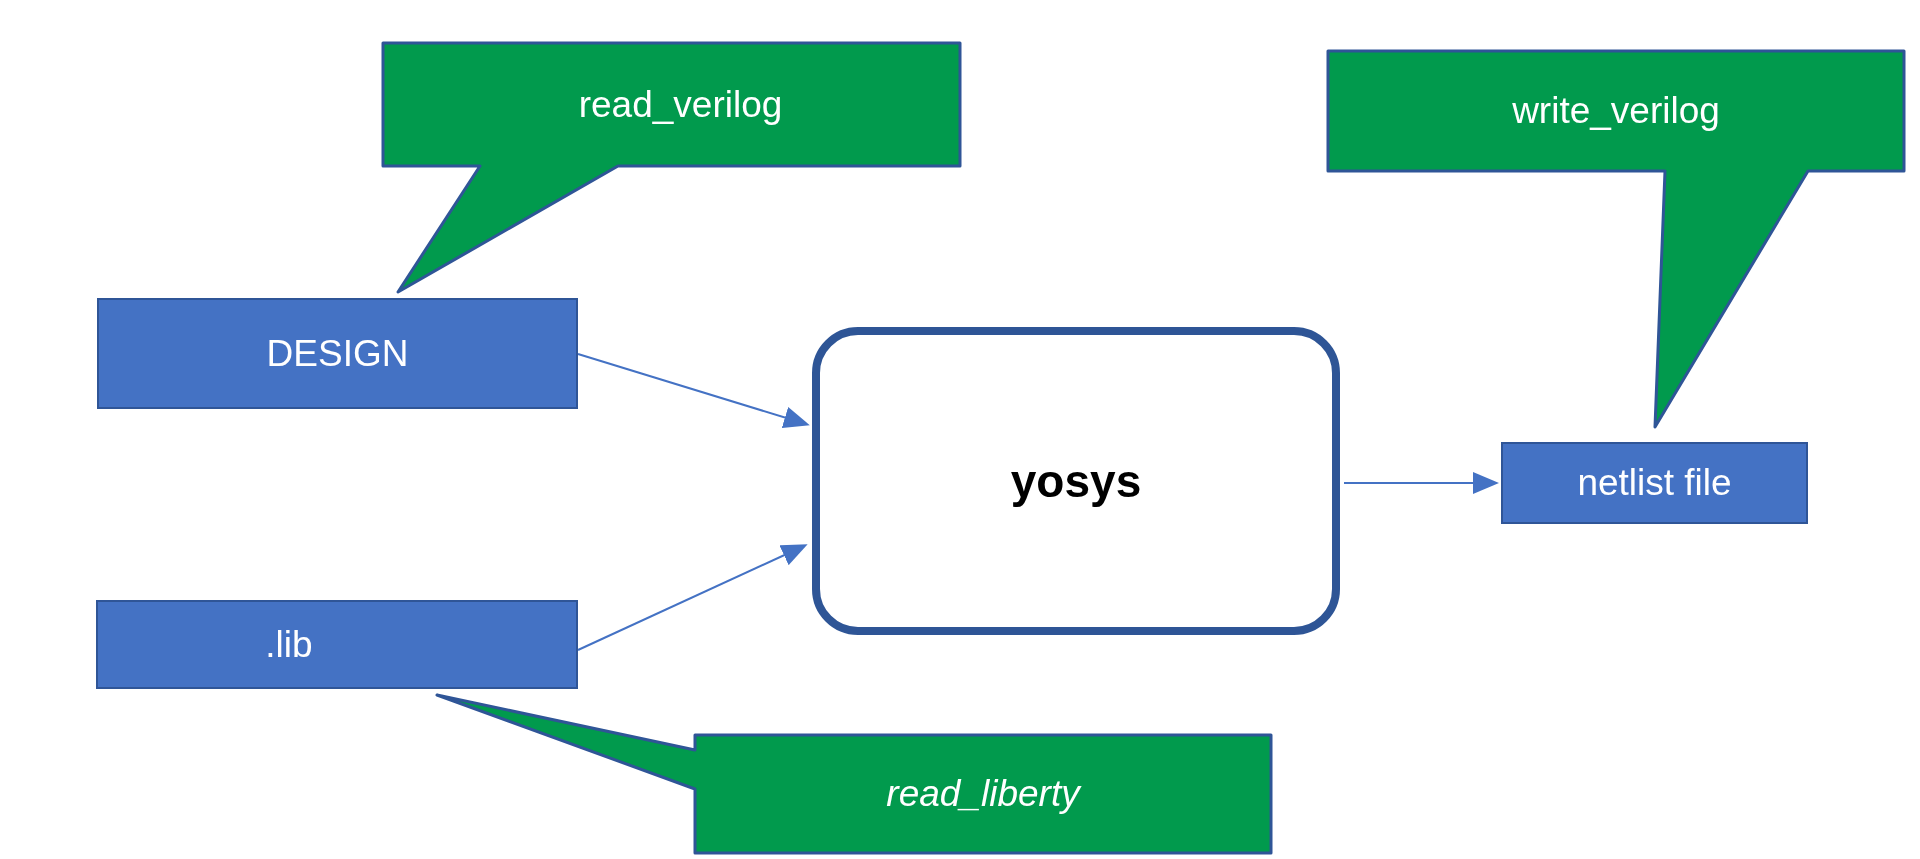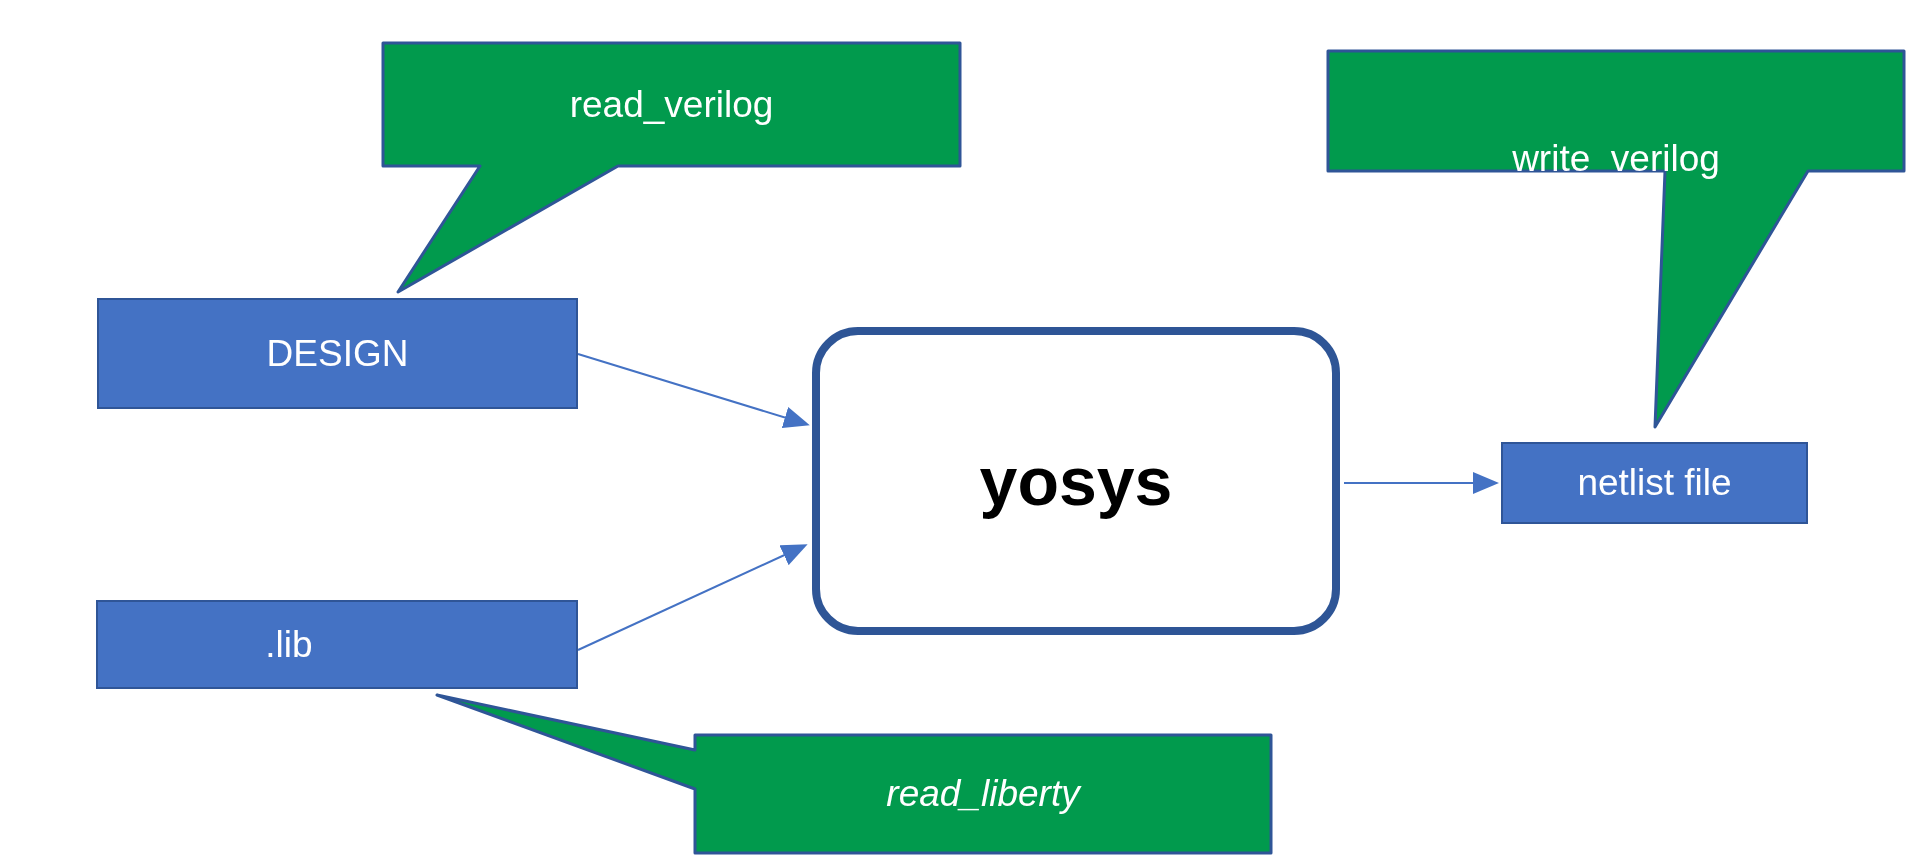--- a/index.html
+++ b/index.html
@@ -40,35 +40,35 @@
     position: absolute;
     left: 812px; top: 327px; width: 528px; height: 308px;
     background: #ffffff;
     border: 8px solid #2E5596;
     border-radius: 46px;
     box-sizing: border-box;
     display: flex;
     align-items: center;
     justify-content: center;
     color: #000000;
-    font-size: 68px;
+    font-size: 46px;
     font-weight: bold;
   }
 
   .callout-label {
     position: absolute;
     display: flex;
     align-items: center;
     justify-content: center;
     color: #ffffff;
     font-size: 37px;
     pointer-events: none;
   }
-  .label-read-verilog  { left: 383px;  top: 43px;  width: 577px; height: 123px; }
-  .label-write-verilog { left: 1328px; top: 51px;  width: 576px; height: 120px; margin-top: 48px; }
+  .label-read-verilog  { left: 383px;  top: 43px;  width: 577px; height: 123px; padding-left: 9px; }
+  .label-write-verilog { left: 1328px; top: 51px;  width: 576px; height: 120px; }
   .label-read-liberty  { left: 695px;  top: 735px; width: 576px; height: 118px; font-style: italic; }
 </style>
 </head>
 <body>
 
 <div class="stage">
 
   <svg class="layer" width="1920" height="859" viewBox="0 0 1920 859">
     <defs>
       <marker id="arrowhead" markerWidth="13" markerHeight="11" refX="11" refY="5.5" orient="auto">

